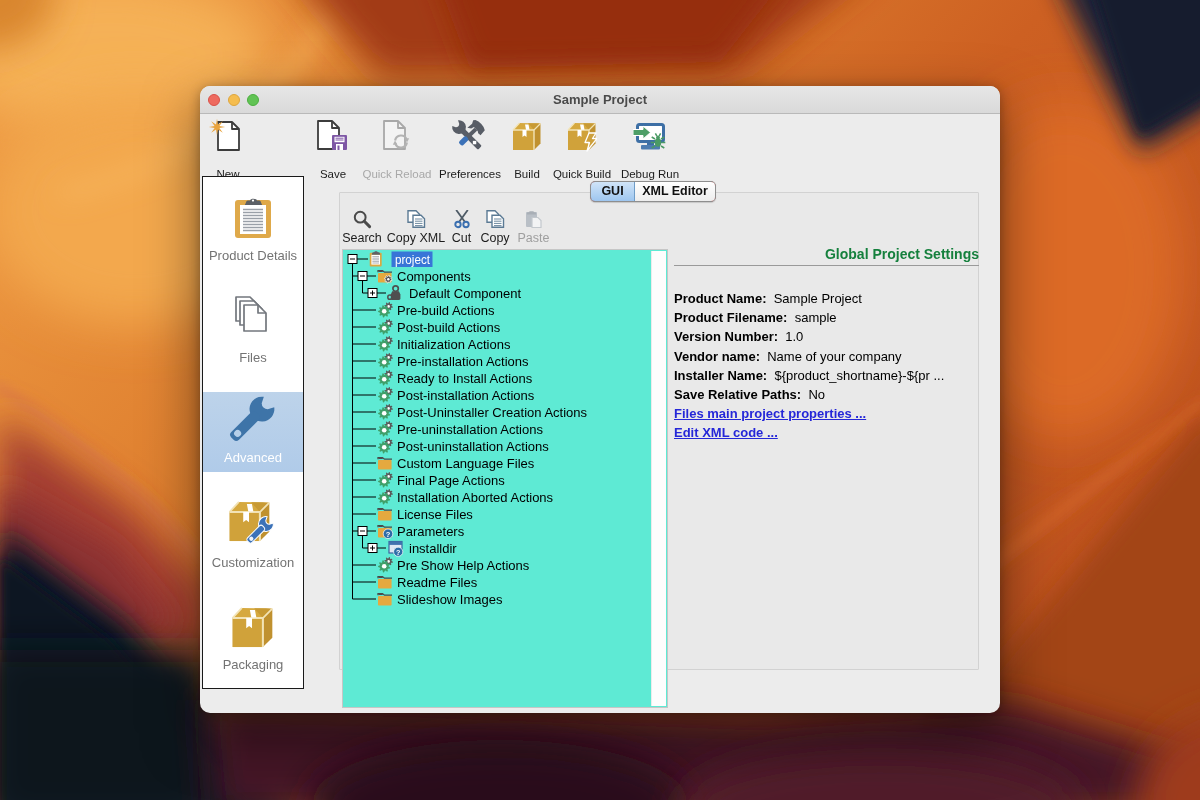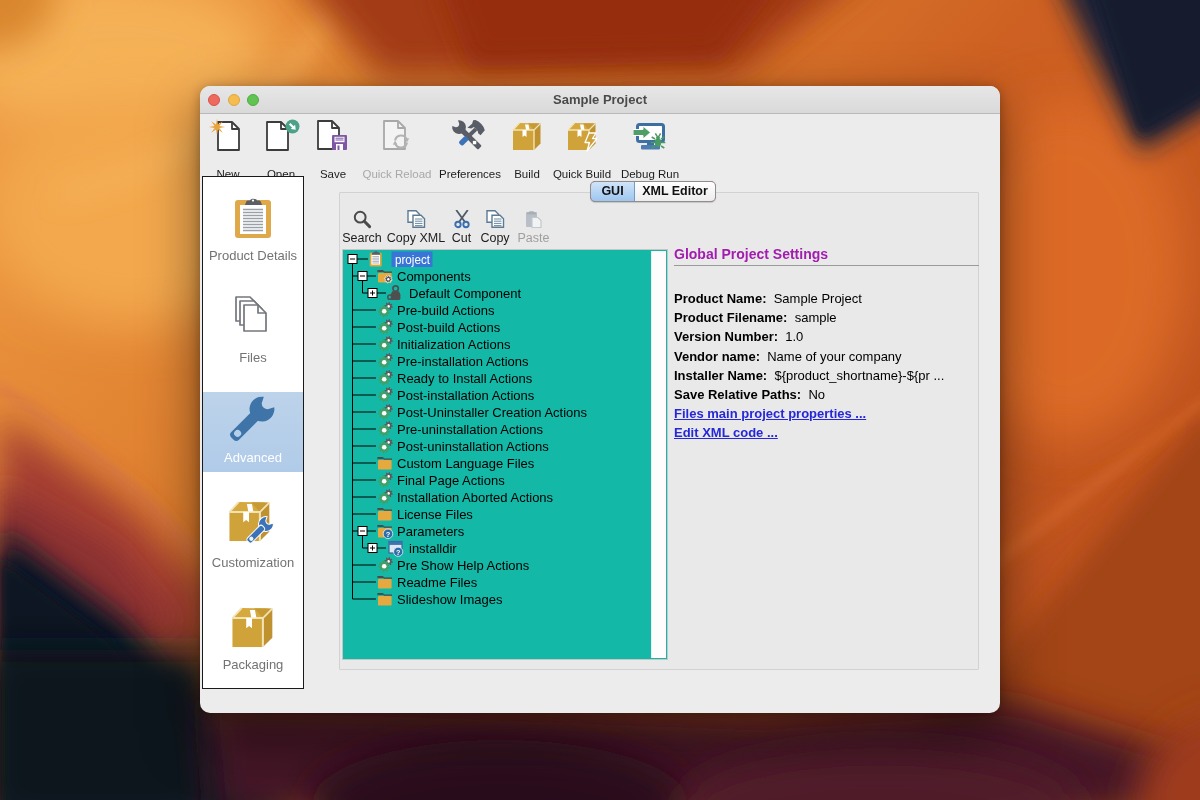--- a/index.html
+++ b/index.html
@@ -49,27 +49,27 @@
   #seg #sg2 { width:80px; background:linear-gradient(#ffffff,#ededed); border-radius:0 4px 4px 0; }
 
   
   .ptb { position:absolute; top:16px; text-align:center; }
   .ptb .picbox { height:20px; display:flex; align-items:flex-end; justify-content:center; }
   .ptb svg { display:block; }
   .ptb .plbl { font-size:12.5px; color:#1c1c1c; margin-top:2px; white-space:nowrap; }
   .ptb .plbl.dis { color:#9f9f9f; }
 
   
-  #treebox { position:absolute; left:2px; top:56px; width:326px; height:411px;
-             background:#14b8a6; border:1px solid #c6c6c6; }
+  #treebox { position:absolute; left:2px; top:56px; width:326px; height:459px;
+             background:#5eead4; border:1px solid #c6c6c6; }
   #treescroll { position:absolute; right:1px; top:1px; bottom:1px; width:15px; border-left:1px solid #ebebeb; background:#fdfdfd; }
 
   
   #settings { position:absolute; left:334px; top:49px; width:305px; height:428px; }
-  #settings h1 { font-size:14px; font-weight:bold; color:#a21caf; margin-top:4px; }
+  #settings h1 { font-size:14px; font-weight:bold; color:#15803d; margin-top:4px;text-align:right; }
   #settings .rule { height:1px; background:#9a9a9a; margin-top:3px; }
   .srow { position:absolute; left:0; font-size:13px; color:#000; white-space:nowrap; }
   .srow b { letter-spacing:0px; }
   .slink { font-weight:bold; color:#2527d8; text-decoration:underline; }
 </style>
 </head>
 <body>
 <div id="stage">
   <svg id="wall" width="1200" height="800" viewBox="0 0 1200 800">
     <defs>
@@ -152,35 +152,20 @@
     <div class="tbitem" style="left:-17px">
       <div class="icbox">
           <svg width="40" height="34" viewBox="0 0 40 34">
         <g transform="translate(9,3)">
               <use href="#doc"></use>
             </g>
         <polygon points="8.00,-0.20 8.99,5.60 13.80,2.20 10.40,7.01 16.20,8.00 10.40,8.99 13.80,13.80 8.99,10.40 8.00,16.20 7.01,10.40 2.20,13.80 5.60,8.99 -0.20,8.00 5.60,7.01 2.20,2.20 7.01,5.60" fill="#e8a33d" transform="translate(1,1)"></polygon>
       </svg>
         </div>
       <div class="lbl">New</div>
-    </div>
-    <div class="tbitem" style="left:36px">
-      <div class="icbox">
-          <svg width="40" height="33" viewBox="0 0 40 33">
-        <g transform="translate(5,2)">
-              <use href="#doc"></use>
-            </g>
-        <circle cx="31.5" cy="7.5" r="7" fill="#4ba287"></circle>
-        <g transform="translate(31.5,7.5) rotate(-45)">
-              <rect x="-1.1" y="-4" width="2.2" height="5" fill="#fff"></rect>
-              <polygon points="-3.1,0.6 3.1,0.6 0,4.6" fill="#fff"></polygon>
-            </g>
-      </svg>
-        </div>
-      <div class="lbl">Open</div>
     </div>
     <div class="tbitem" style="left:88px">
       <div class="icbox">
           <svg width="32" height="33" viewBox="0 0 32 33">
         <g transform="translate(0,1)">
               <use href="#doc"></use>
             </g>
         <g transform="translate(15,16)">
           <rect x="0" y="0" width="15" height="15" rx="1" fill="#7e57a5"></rect>
           <rect x="2.5" y="1.8" width="10" height="5.4" fill="#fff"></rect>

